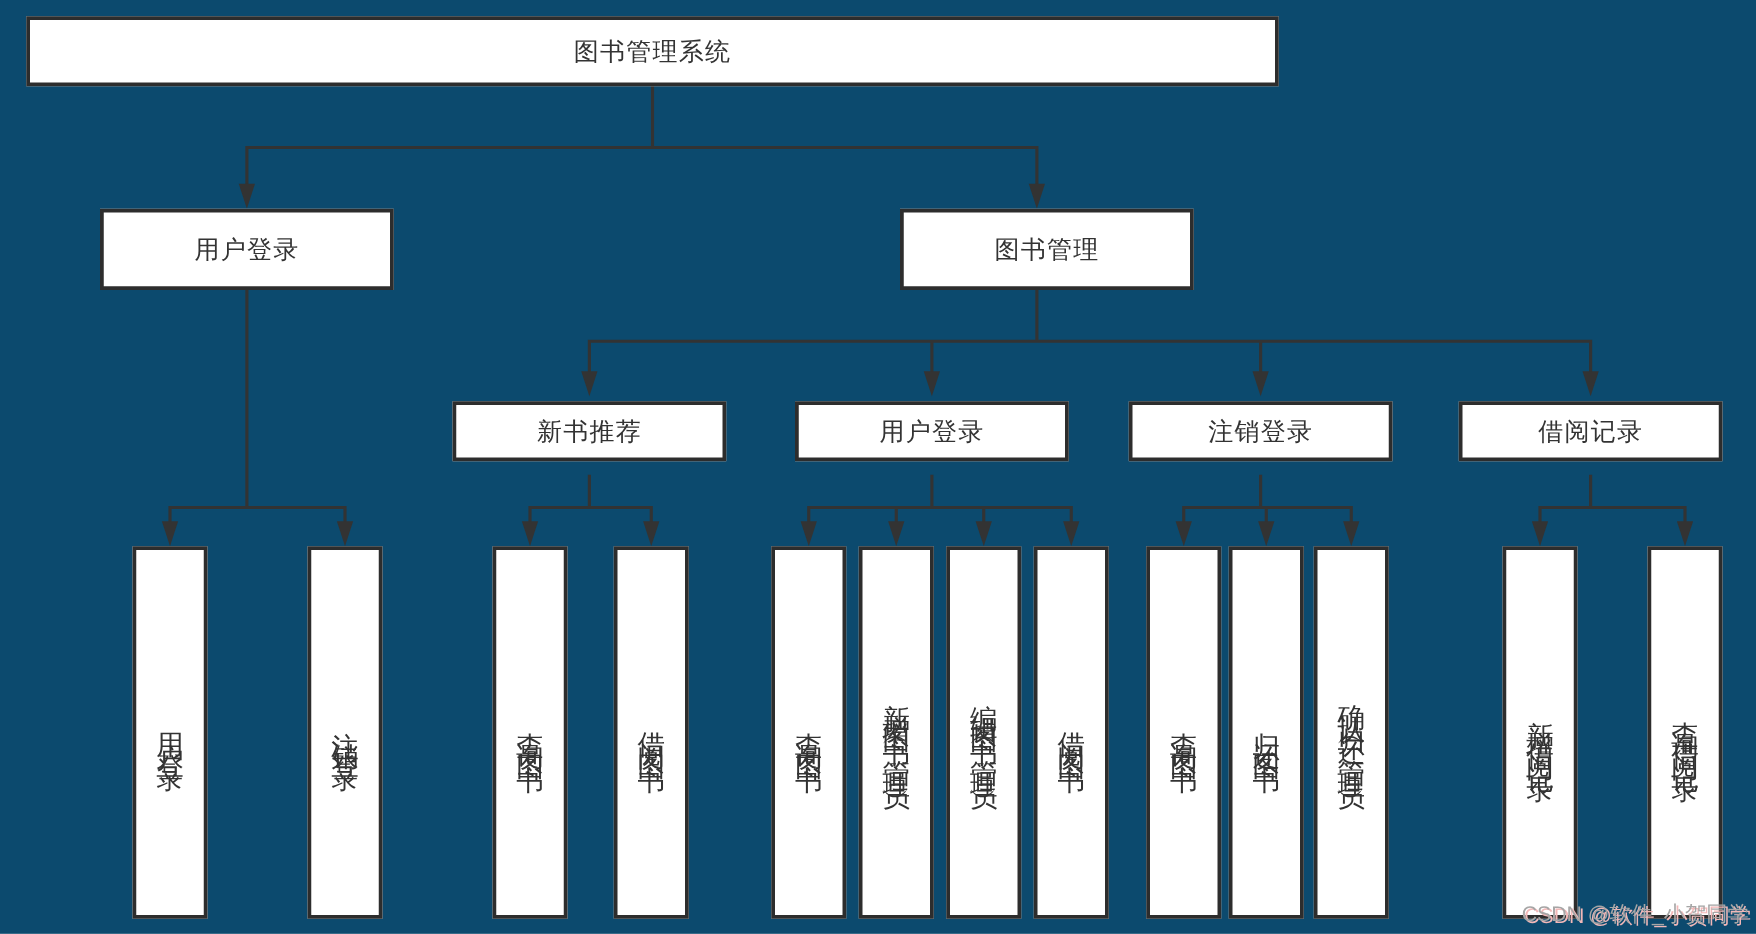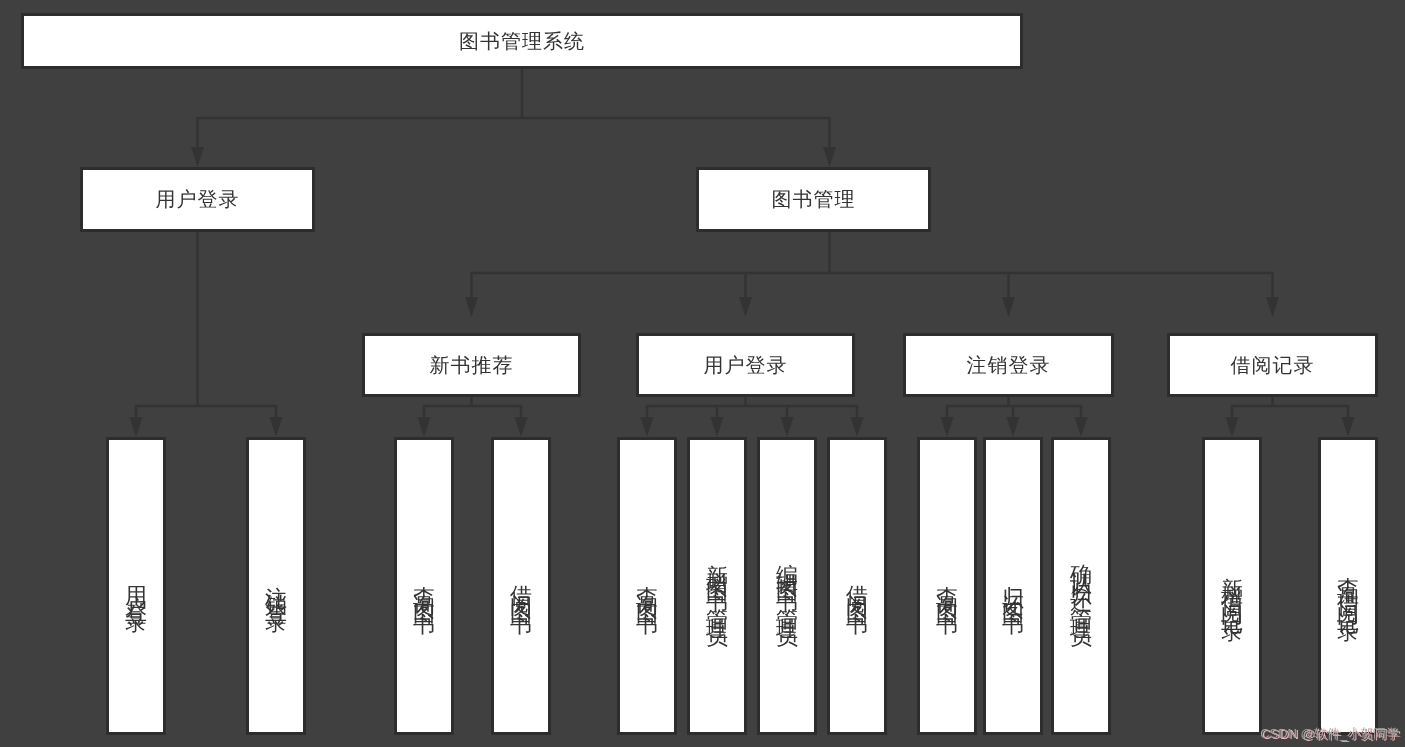--- a/index.html
+++ b/index.html
@@ -11,21 +11,21 @@
   }
   * { margin: 0; padding: 0; }
   body {
     background: #ffffff;
     font-family: "Liberation Sans", "DejaVu Sans", sans-serif;
   }
   .canvas {
     position: relative;
     width: 1405px;
     height: 747px;
-    background: #404040;
+    background: #0c4a6e;
     overflow: hidden;
     text-align: right;
   }
   .connector-layer {
     position: absolute;
     left: 0; top: 0;
     width: 1405px;
     height: 747px;
   }
   .connector-layer path {
@@ -44,22 +44,22 @@
     border: 3px solid var(--box-border, #2d2d2d);
     background: #ffffff;
     display: flex;
     align-items: center;
     justify-content: center;
     color: var(--text, #333);
   }
   .root-box   { left: 21px;  top: 13px;  width: 1002px; height: 56px; }
   .l2-box     { top: 167px; width: 235px; height: 65px; }
   .l2-login   { left: 80px; }
-  .l2-mgmt    { left: 696px; }
-  .l3-box     { top: 333px; height: 64px; }
+  .l2-mgmt    { left: 720px; }
+  .l3-box     { top: 321px; height: 48px; }
   .l3-newbook { left: 362px;  width: 219px; }
   .l3-borrow  { left: 636px;  width: 219px; }
   .l3-current { left: 903px;  width: 211px; }
   .l3-records { left: 1167px; width: 211px; }
   .leaf {
     top: 437px;
     width: 60px;
     height: 298px;
   }
   .h-label {
@@ -84,21 +84,21 @@
   .leaf-8  { left: 827px; }
   .leaf-9  { left: 917px; }
   .leaf-10 { left: 983px; }
   .leaf-11 { left: 1051px; }
   .leaf-12 { left: 1202px; }
   .leaf-13 { left: 1318px; }
   .watermark {
     position: absolute;
     right: 6px;
     bottom: 4px;
-    font-size: 13px;
+    font-size: 17px;
     color: var(--watermark, #a6a6a6);
     text-shadow: 2px 1px 0 var(--watermark-shadow, #f2b8b8);
     white-space: nowrap;
   }
 </style>
 </head>
 <body>
 
 <div class="canvas">
 

